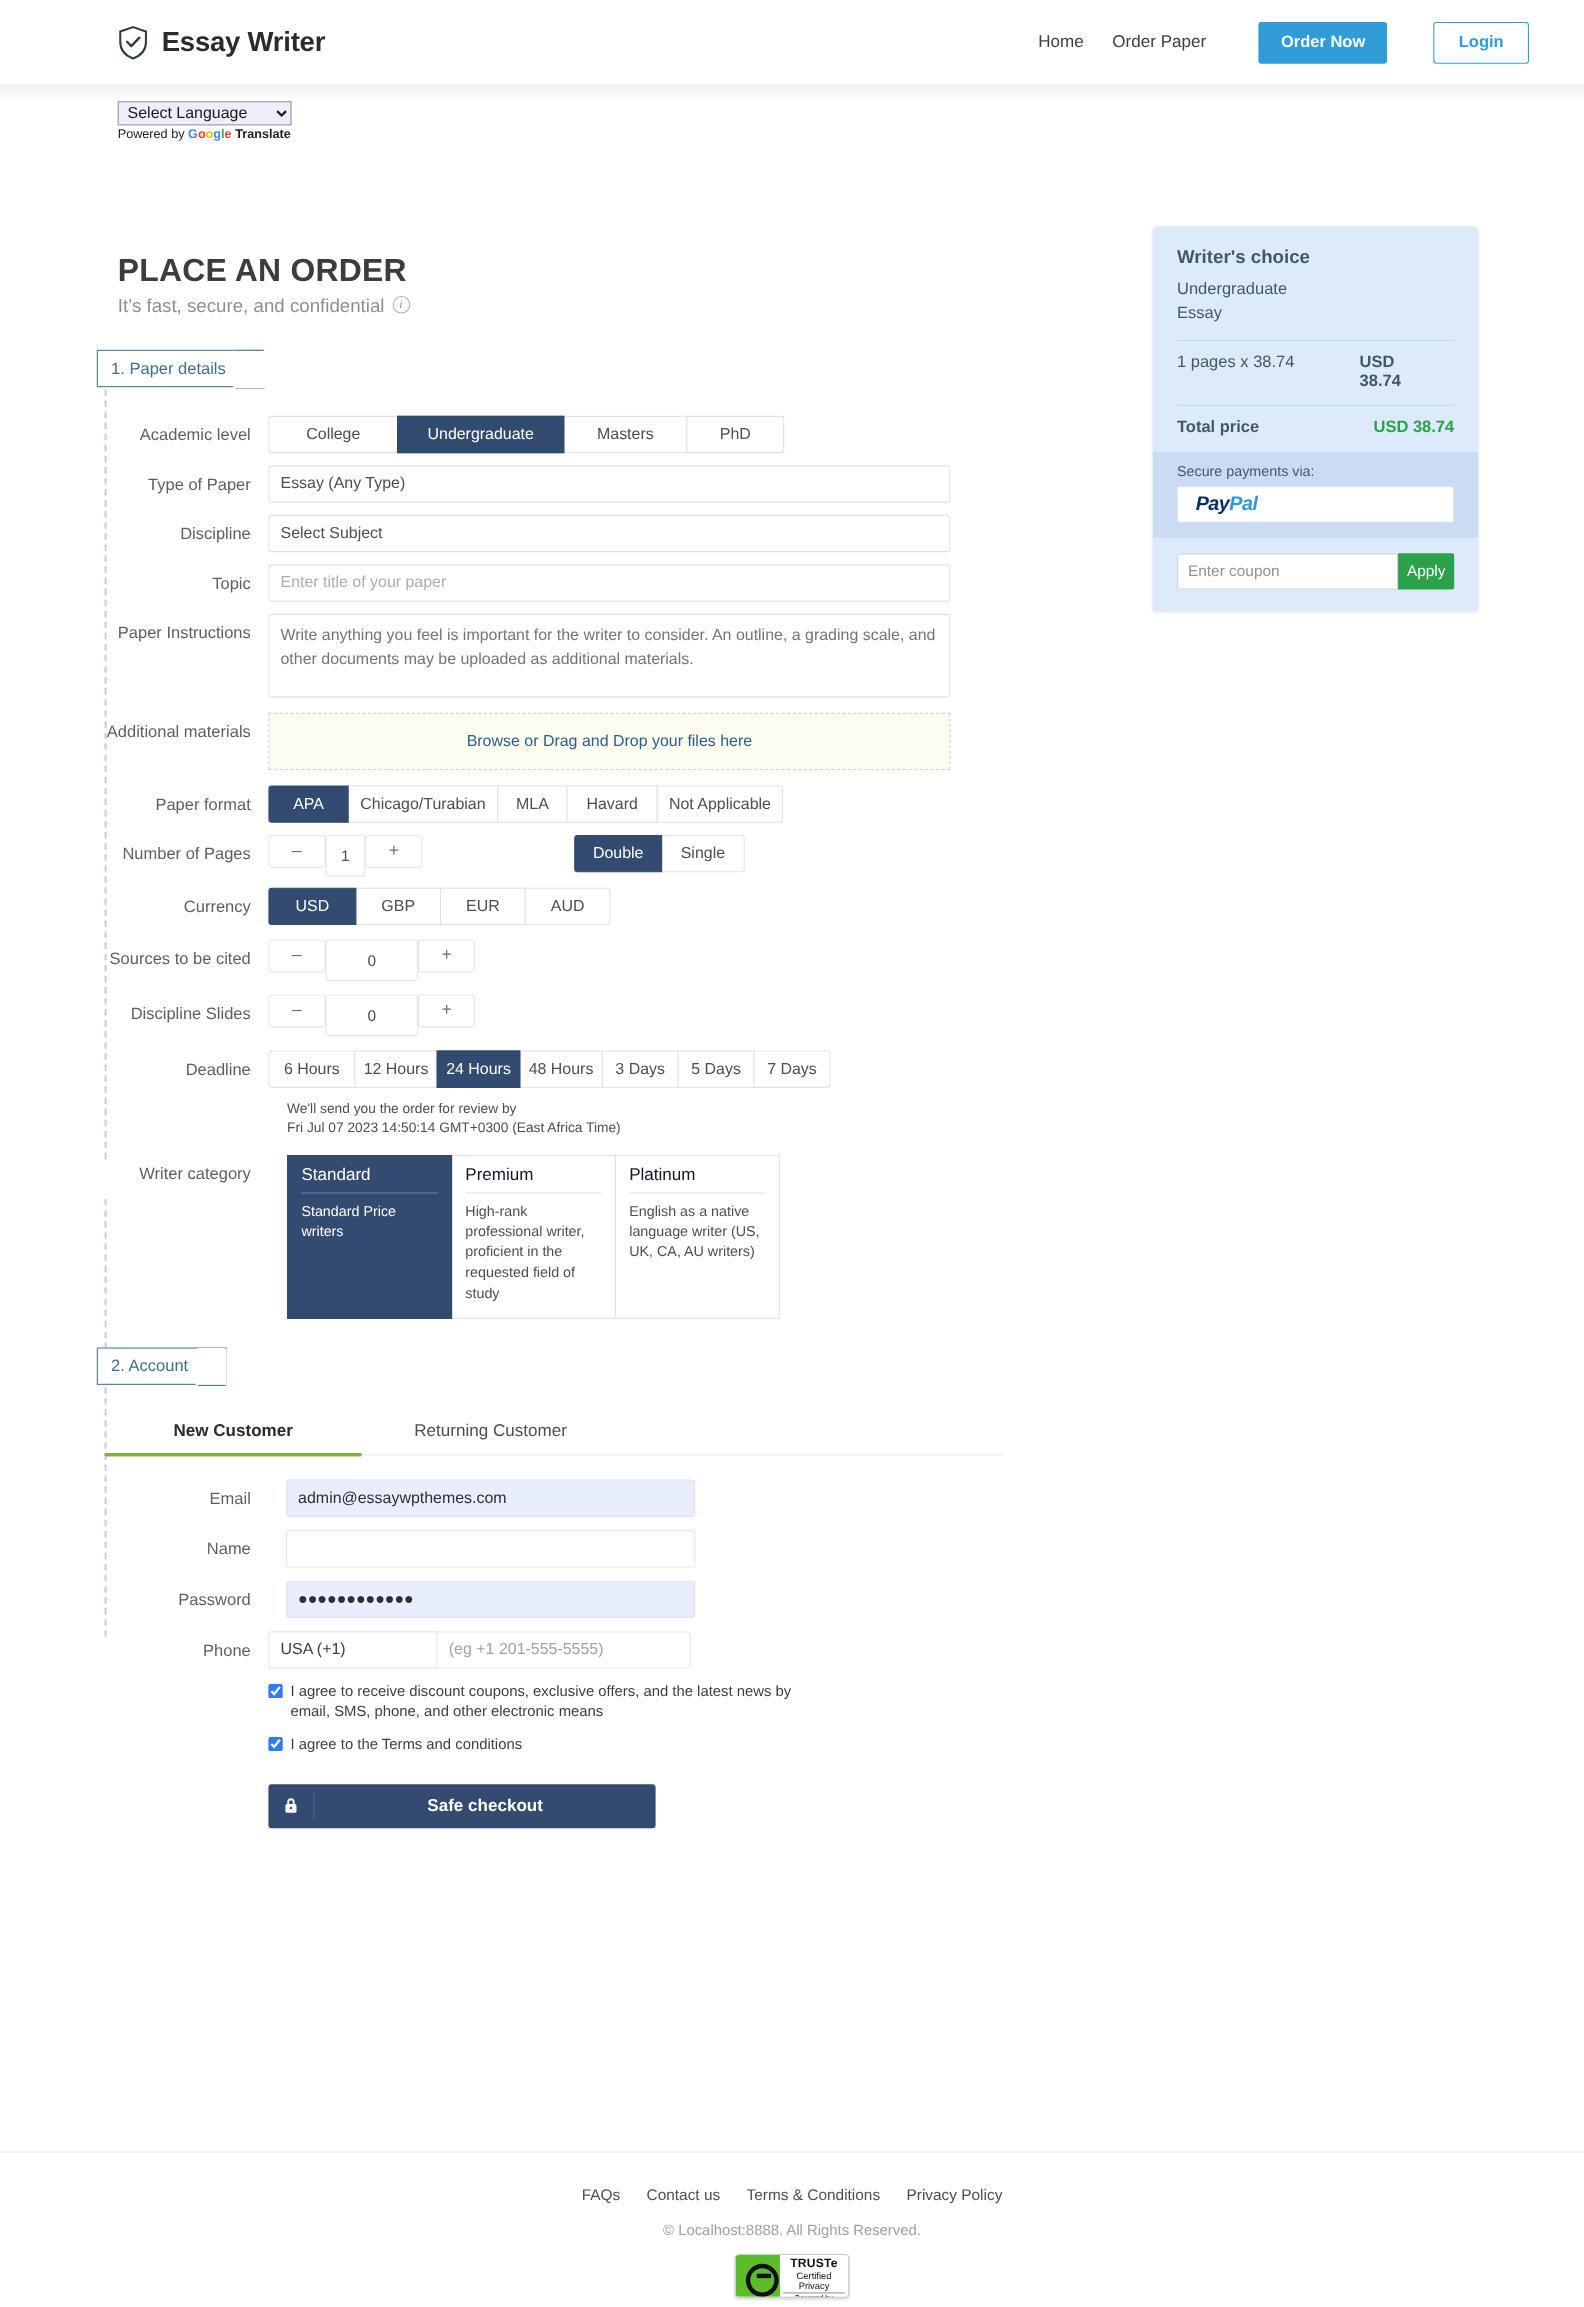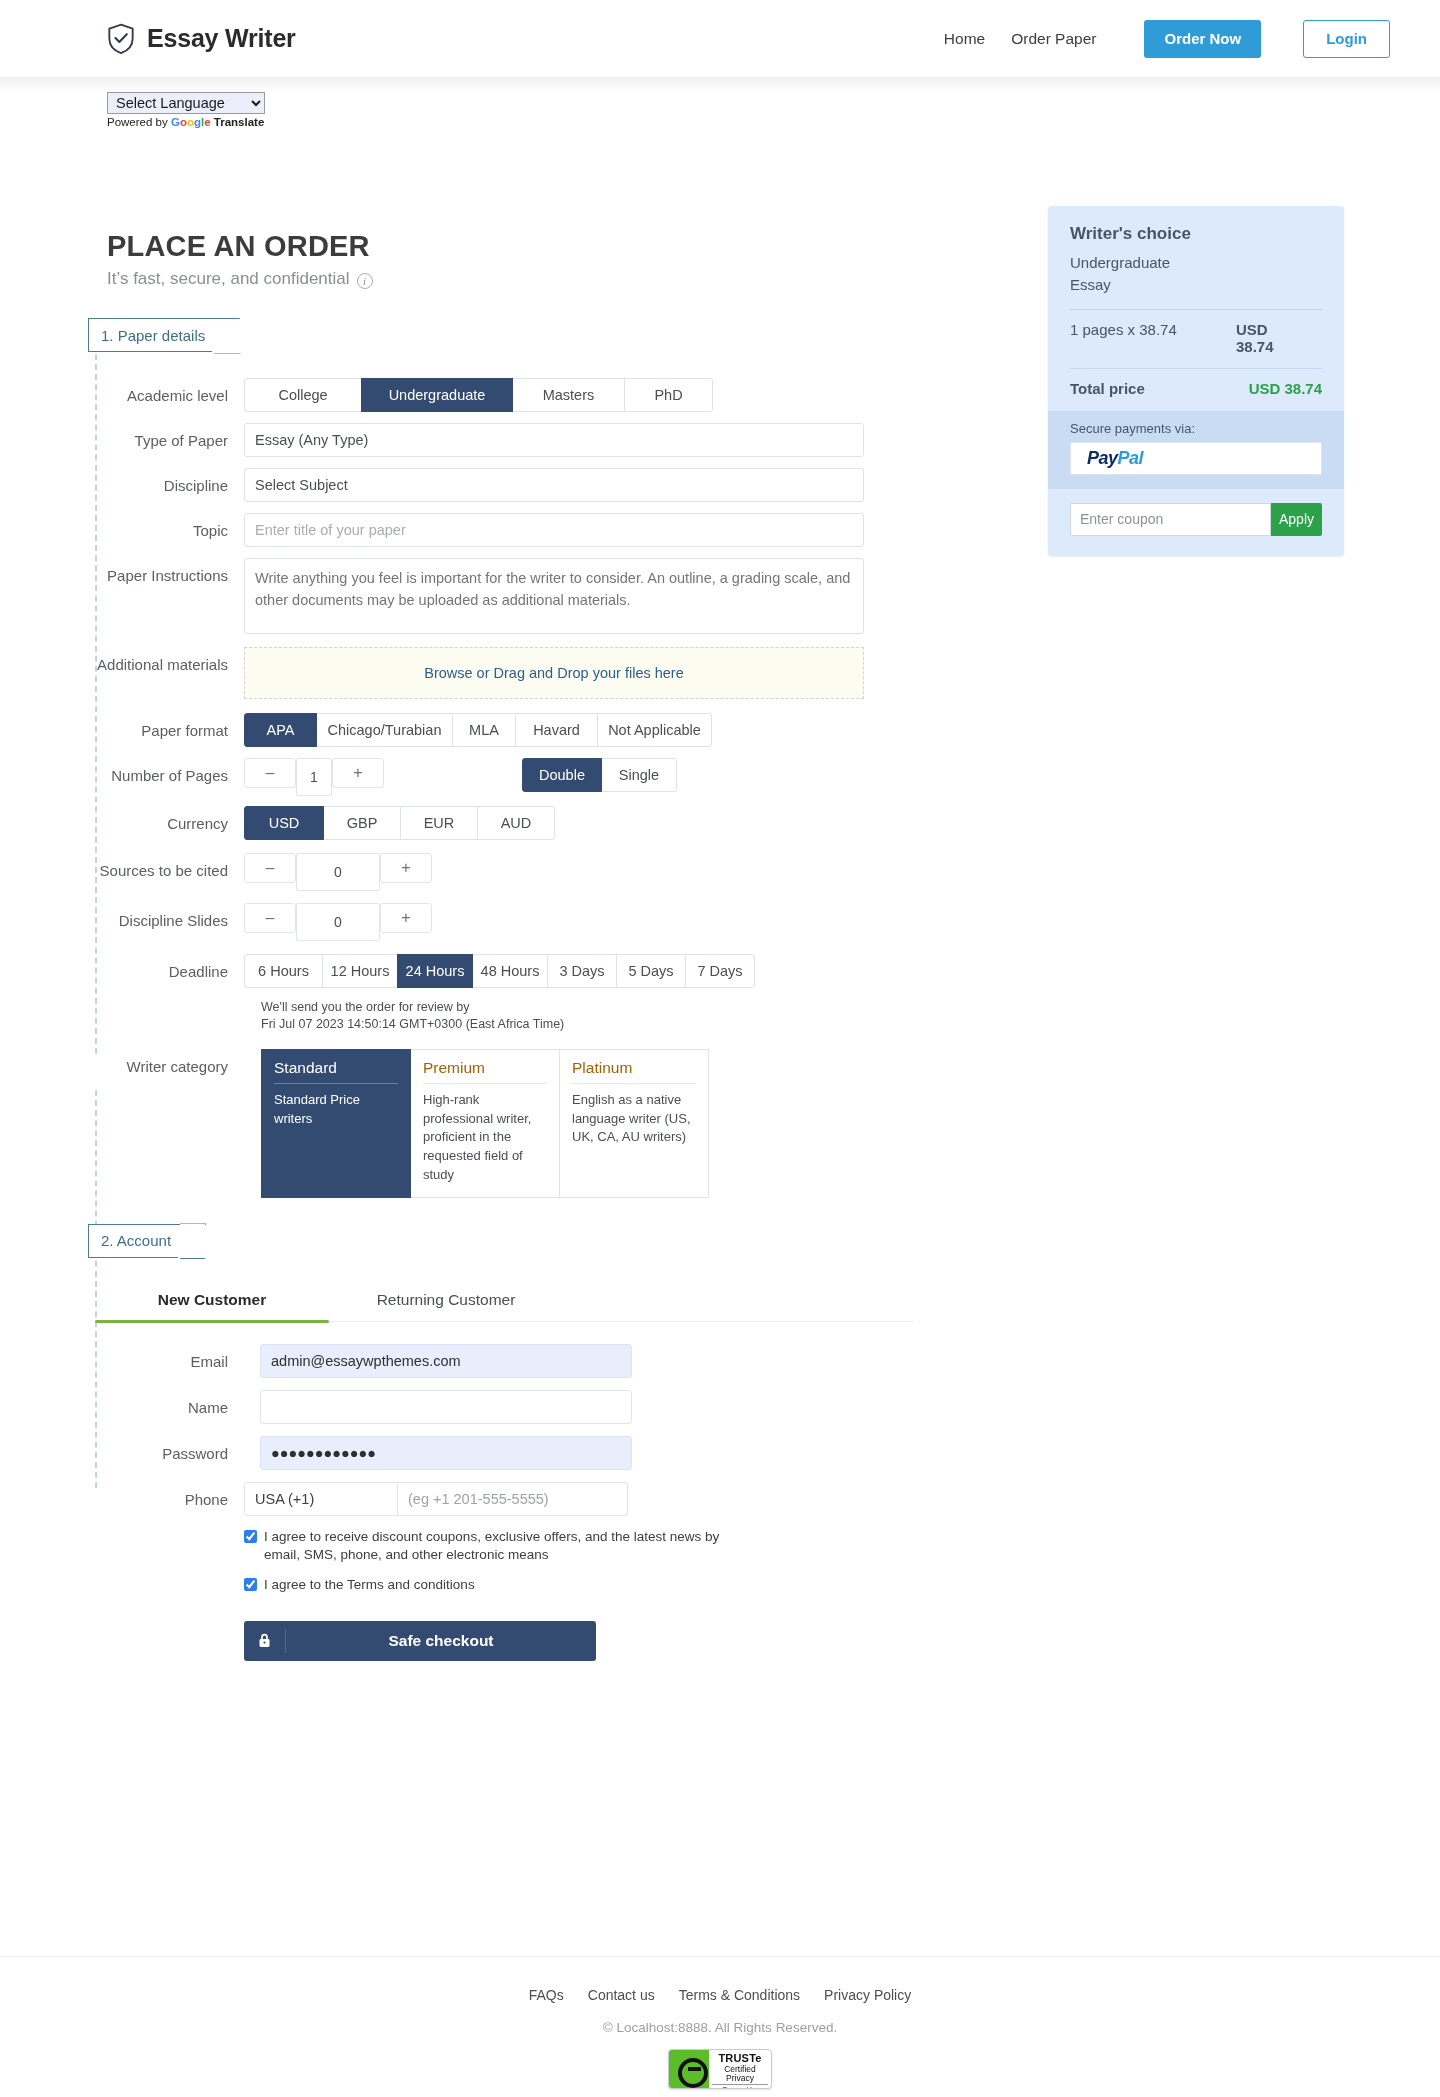--- a/index.html
+++ b/index.html
@@ -64,21 +64,21 @@
     height: 22px;
   }
   .lang-powered { font-size: 11.5px; color: #222; margin-top: 2px; white-space: nowrap; }
   .lang-powered b { font-weight: bold; }
   .g-b { color: #4285F4; } .g-r { color: #EA4335; } .g-y { color: #FBBC05; }
   .g-b2 { color: #4285F4; } .g-g { color: #34A853; } .g-r2 { color: #EA4335; }
 
   
   .title-block { position: absolute; left: 107px; top: 152px; }
   .page-title { font-size: 29px; font-weight: bold; color: #3c3c3c; letter-spacing: 0.2px; }
-  .page-sub { font-size: 17px; color: #8a8f94; margin-top: 6px; display: flex; align-items: flex-end; gap: 7px;}
+  .page-sub { font-size: 17px; color: #8a8f94; margin-top: 6px; display: flex; align-items: flex-start; gap: 7px;}
   .info-circle {
     width: 16px; height: 16px; border: 1px solid #a8adb2; border-radius: 50%;
     font-size: 11px; font-style: italic; color: #8a8f94; display: flex;
     align-items: center; justify-content: center; font-family: "Liberation Serif", serif;
   }
 
   
   .form-area { position: absolute; left: 0; top: 240px; width: 1010px; }
 
   .step-tab {
@@ -196,21 +196,21 @@
   .cat-group { display: flex; }
   .cat-card {
     width: 150px; min-height: 84px;
     border: 1px solid #dfe3e6; background: #fff;
     padding: 9px 12px 12px 12px;
     margin-left: -1px;
     cursor: pointer;
   }
   .cat-card:first-child { margin-left: 0; }
   .cat-card.active { background: #334b70; border-color: #334b70; position: relative; z-index: 2;}
-  .cat-title { font-size: 15.5px; color: #a16207; padding-bottom: 6px; border-bottom: 1px solid #e4e8eb; }
+  .cat-title { font-size: 15.5px; color: #0f172a; padding-bottom: 6px; border-bottom: 1px solid #e4e8eb; }
   .cat-card.active .cat-title { color: #fff; border-bottom-color: #6c7f9c; }
   .cat-desc { font-size: 13px; color: #4a4f53; margin-top: 7px; line-height: 1.45; }
   .cat-card.active .cat-desc { color: #fff; }
 
   
   .cust-tabs { display: flex; border-bottom: 1px solid #ececec; width: 818px; margin-left: 95px;}
   .cust-tab {
     width: 234px; text-align: center; padding: 11px 0 12px;
     font-size: 15.5px; color: #4a4f53; cursor: pointer; position: relative;
   }

